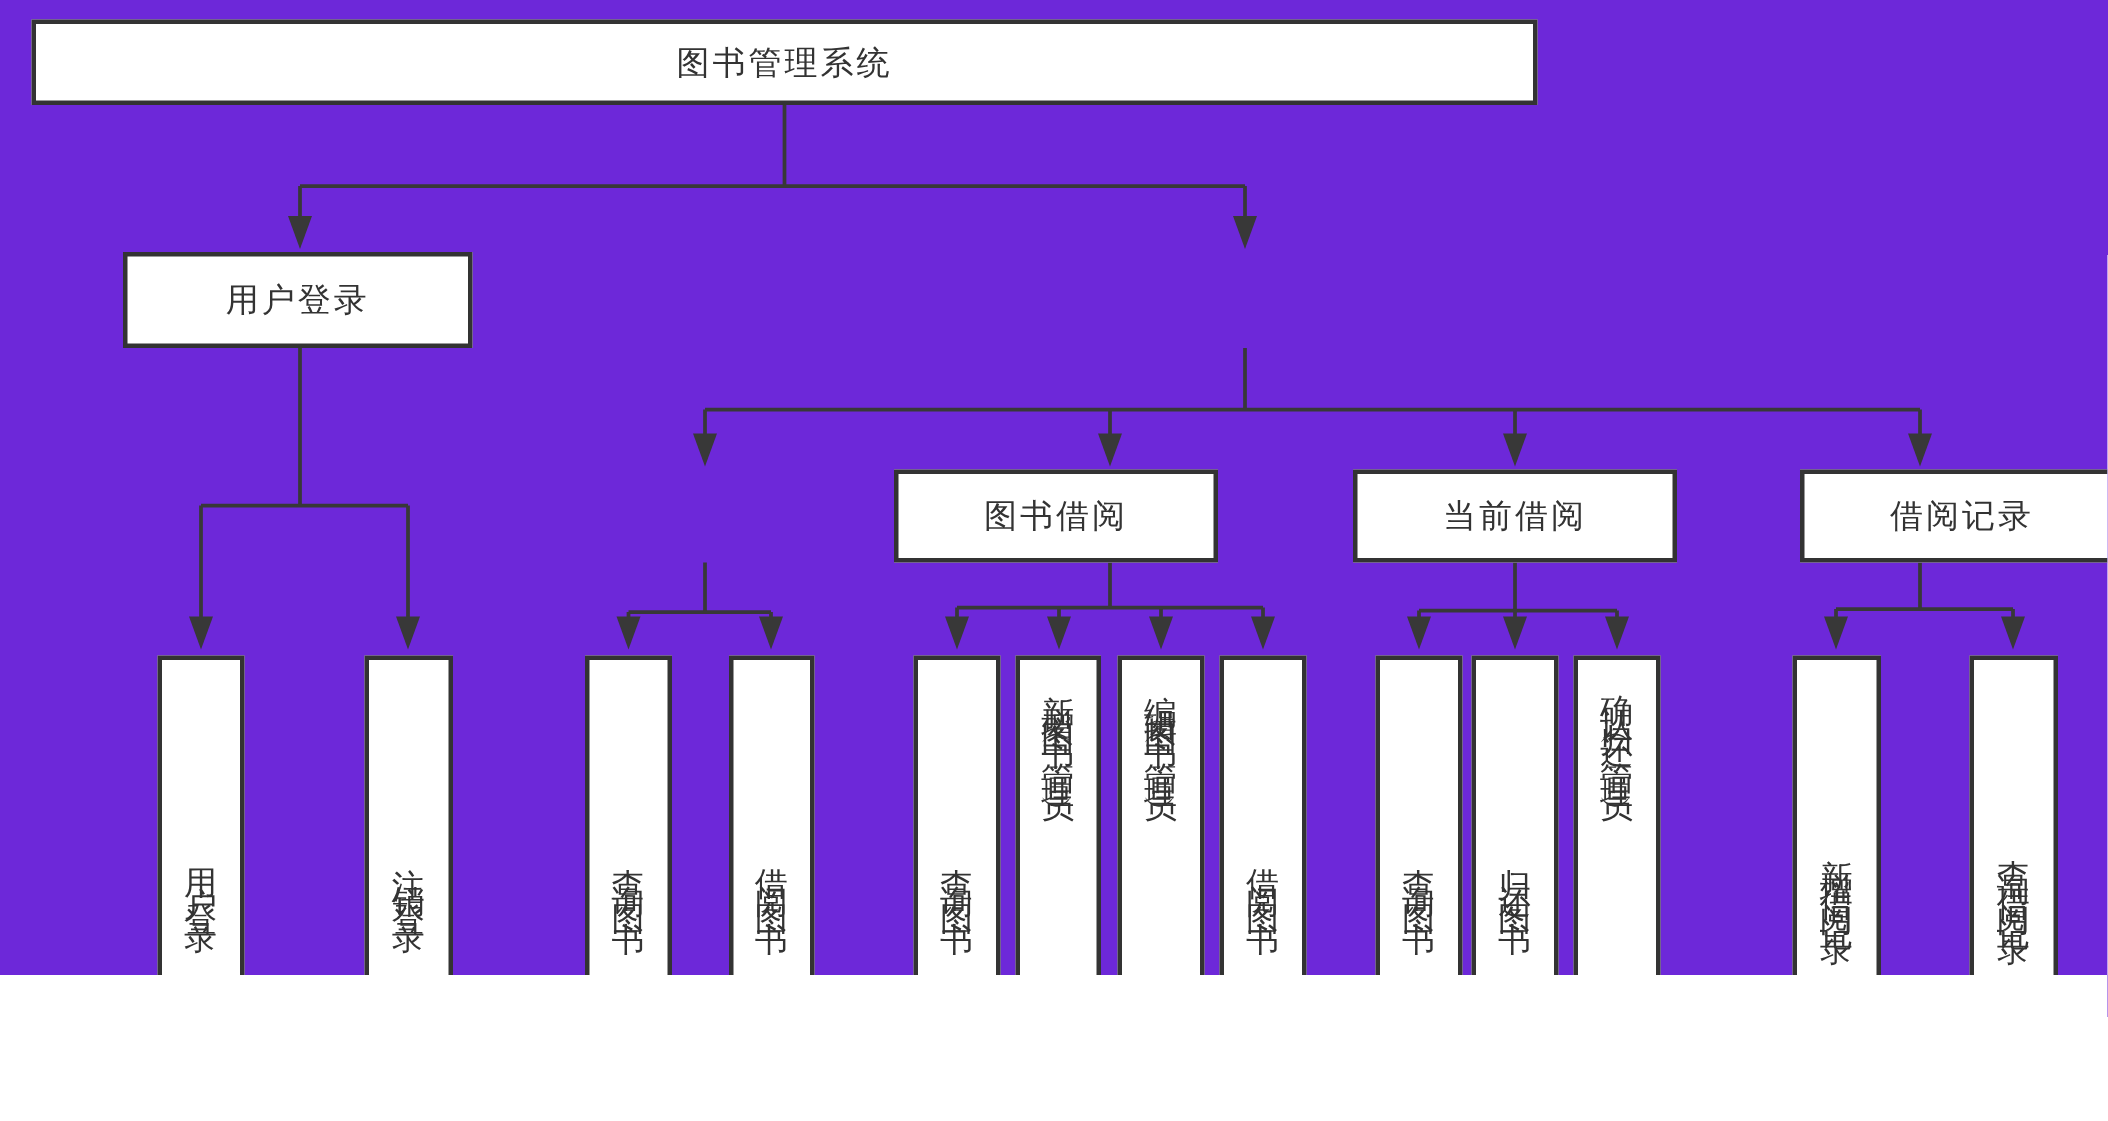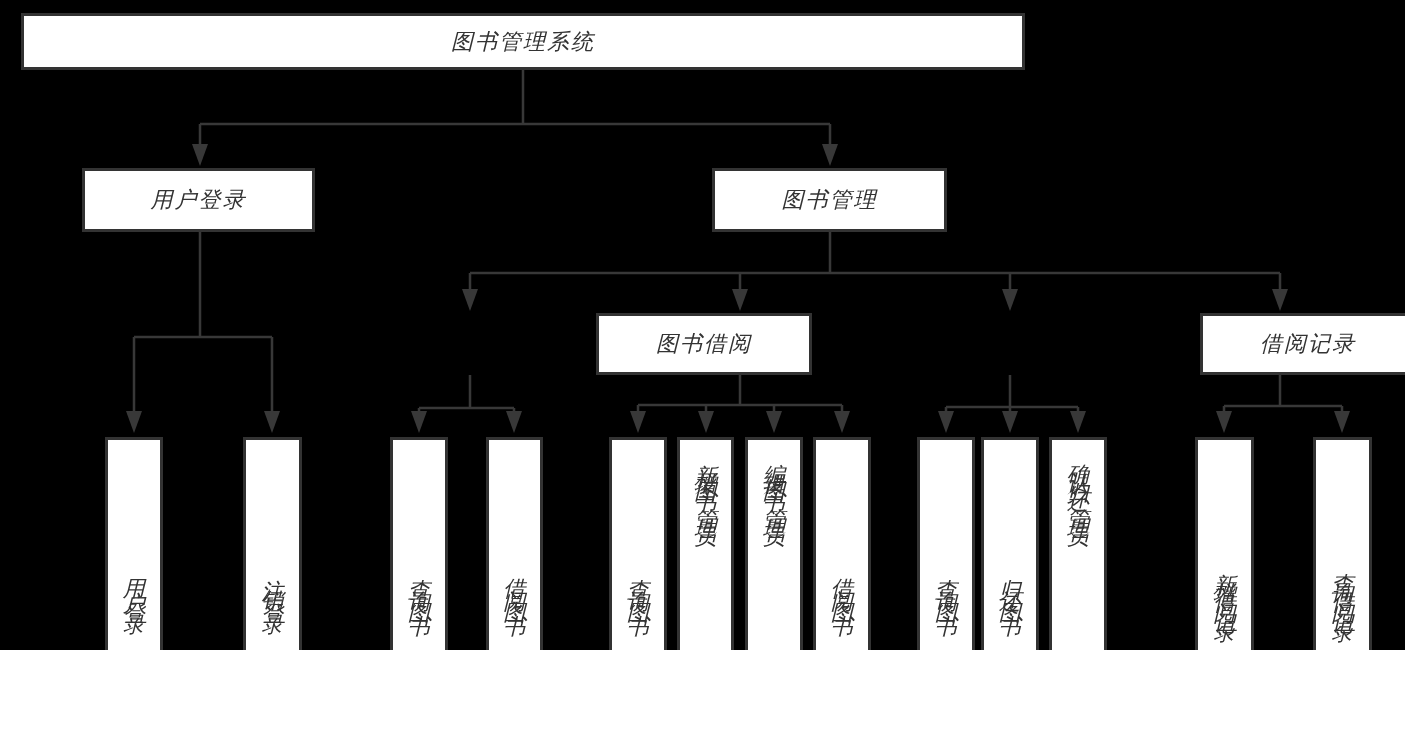--- a/index.html
+++ b/index.html
@@ -5,23 +5,22 @@
   html, body {
     margin: 0;
     padding: 0;
     background: #ffffff;
     font-family: "Liberation Sans", "DejaVu Sans", sans-serif;
   }
   .canvas {
     position: relative;
     width: 1405px;
     height: 650px;
-    background: #000000;
+    background: #6d28d9;
     overflow: hidden;
-    font-style: italic;
   }
   .edges {
     position: absolute;
     left: 0; top: 0;
     width: 1405px; height: 747px;
   }
   .edges .stem {
     fill: none;
     stroke: #383838;
     stroke-width: 2.5;
@@ -114,26 +113,26 @@
     </g>
   </svg>
 
   <div class="box" style="left:21px; top:13px; width:1004px; height:57px;">
     <span class="h-label">图书管理系统</span>
   </div>
 
   <div class="box" style="left:82px; top:168px; width:233px; height:64px;">
     <span class="h-label">用户登录</span>
   </div>
-  <div class="box" style="left:712px; top:168px; width:235px; height:64px;">
-    <span class="h-label">图书管理</span>
-  </div>
 
   <div class="box" style="left:596px; top:313px; width:216px; height:62px;">
     <span class="h-label">图书借阅</span>
+  </div>
+  <div class="box" style="left:902px; top:313px; width:216px; height:62px;">
+    <span class="h-label">当前借阅</span>
   </div>
   <div class="box" style="left:1172px; top:313px; width:216px; height:62px;margin-left:28px;">
     <span class="h-label">借阅记录</span>
   </div>
 
   <div class="box leaf v-short" style="left:105px; top:437px; width:58px; height:296px;">
     <span>用户登录</span>
   </div>
   <div class="box leaf v-short" style="left:243px; top:437px; width:59px; height:296px;">
     <span>注销登录</span>

